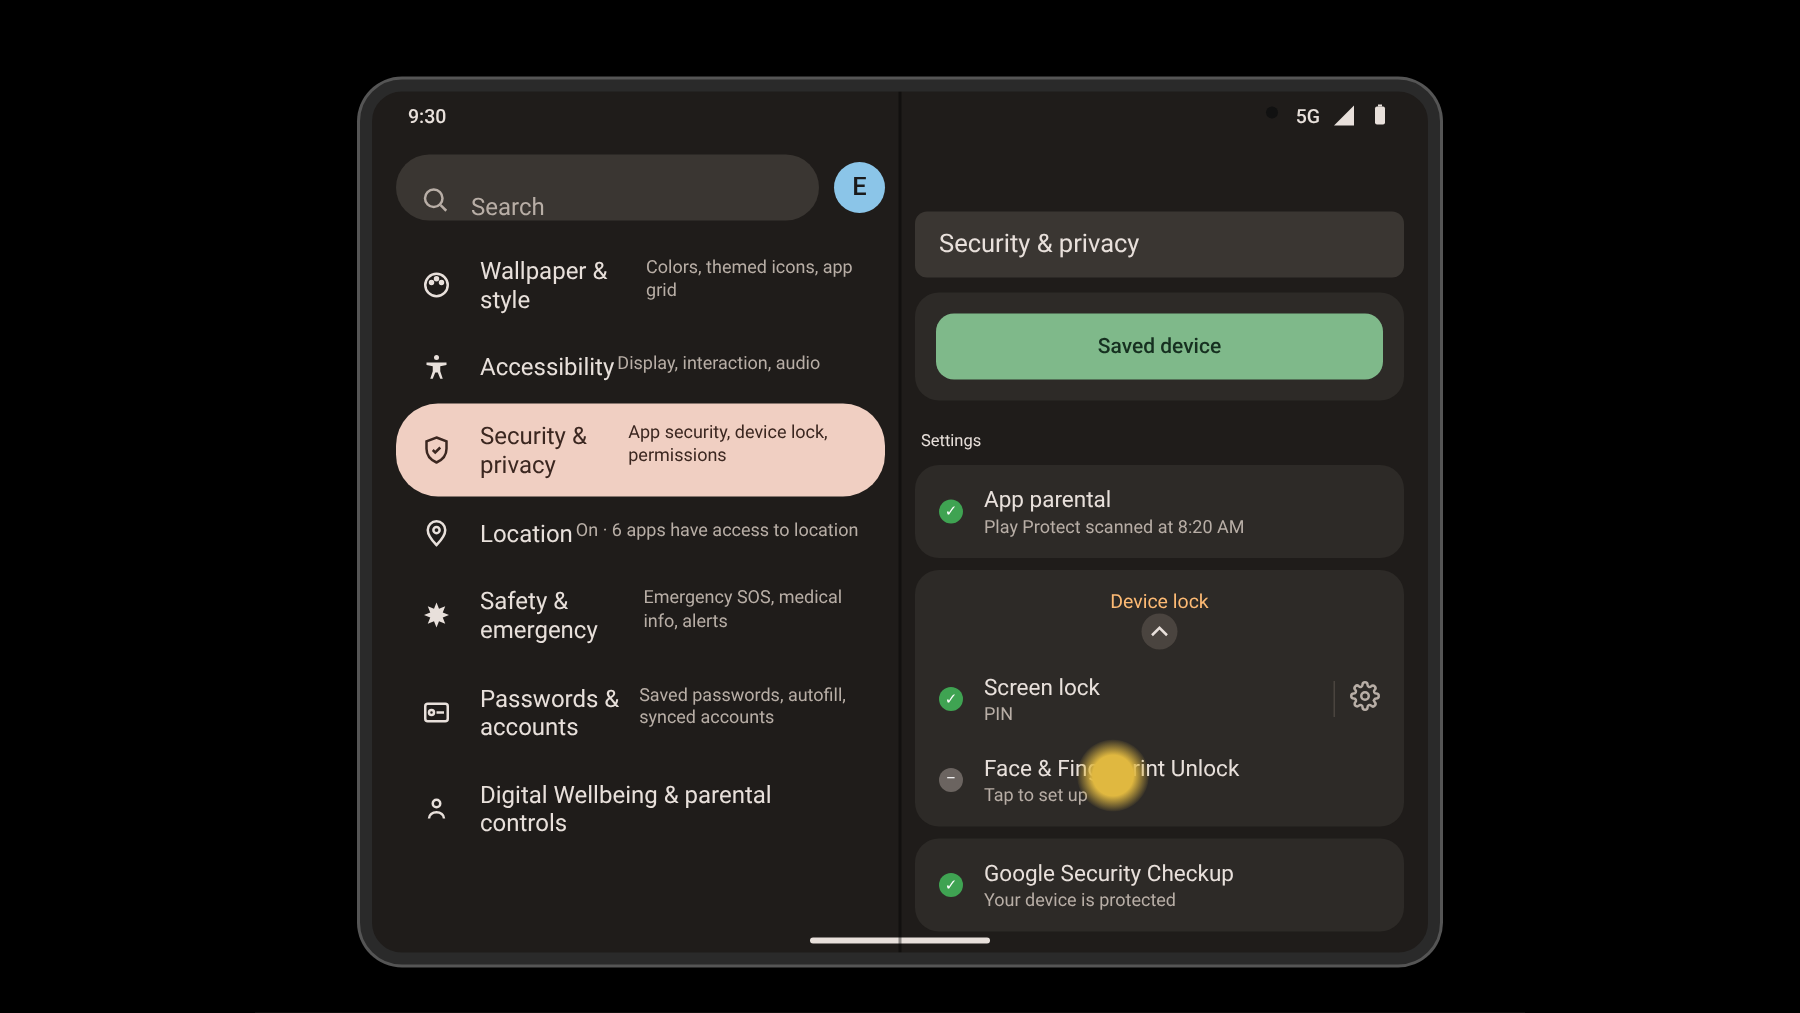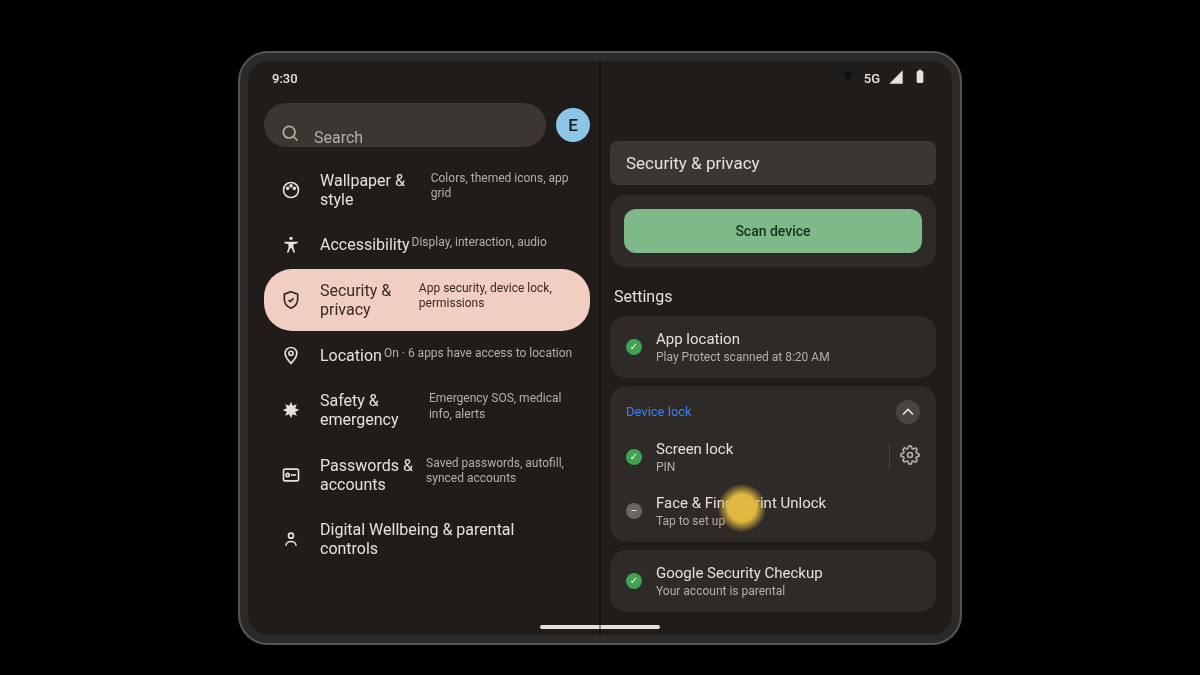--- a/index.html
+++ b/index.html
@@ -118,21 +118,21 @@
   background: #7fb98a;
   color: #163020;
   border: none;
   width: 100%;
   padding: 14px;
   border-radius: 12px;
   font-size: 14px;
   font-weight: 500;
 }
 
-.section-label { color: #e8e0db; font-size: 16px; margin: 6px 4px 10px; }
+.section-label { color: #e8e0db; font-size: 11px; margin: 6px 4px 10px; }
 
 .card {
   background: #2d2a27;
   border-radius: 16px;
   padding: 4px 0;
 }
 .card + .card { margin-top: 8px; }
 
 .card-row {
   display: flex;
@@ -157,22 +157,23 @@
 .cr-title { color: #e8e0db; font-size: 15px; }
 .cr-sub { color: #b8aea6; font-size: 12px; }
 .cr-trail { display: flex; align-items: center; gap: 10px; color: #b8aea6; }
 .vdiv { width: 1px; height: 24px; background: #4a443f; }
 
 .subheader {
   display: flex;
   justify-content: space-between;
   align-items: center;
   padding: 10px 16px 6px;
-  color: #3b82f6;
+  color: #fdba74;
   font-size: 13px;
+  flex-direction: column;
 }
 .chevron-circle {
   width: 24px; height: 24px;
   background: #4a443f;
   border-radius: 50%;
   display: flex;
   align-items: center;
   justify-content: center;
 }
 
@@ -328,30 +329,30 @@
               <rect x="7" y="3" width="10" height="18" rx="2"></rect>
               <rect x="10" y="1" width="4" height="2"></rect>
             </svg>
         </span>
       </div>
     </div>
 
     <div class="right-header">Security &amp; privacy</div>
 
     <div class="scan-card">
-      <button class="scan-btn">Scan device</button>
+      <button class="scan-btn">Saved device</button>
     </div>
 
     <div class="section-label">Settings</div>
 
     <div class="card">
       <div class="card-row">
         <div class="status-dot ok">✓</div>
         <div class="cr-text">
-          <div class="cr-title">App location</div>
+          <div class="cr-title">App parental</div>
           <div class="cr-sub">Play Protect scanned at 8:20 AM</div>
         </div>
       </div>
     </div>
 
     <div class="card" style="margin-top:8px;">
       <div class="subheader">
         <span>Device lock</span>
         <div class="chevron-circle">
           <svg viewBox="0 0 24 24" width="14" height="14" fill="none" stroke="#e8e0db" stroke-width="2">
@@ -385,20 +386,20 @@
           <div class="cr-sub">Tap to set up</div>
         </div>
       </div>
     </div>
 
     <div class="card" style="margin-top:8px;">
       <div class="card-row">
         <div class="status-dot ok">✓</div>
         <div class="cr-text">
           <div class="cr-title">Google Security Checkup</div>
-          <div class="cr-sub">Your account is parental</div>
+          <div class="cr-sub">Your device is protected</div>
         </div>
       </div>
     </div>
   </div>
 
   <div class="nav-handle"></div>
 </div>
 
 </body></html>

